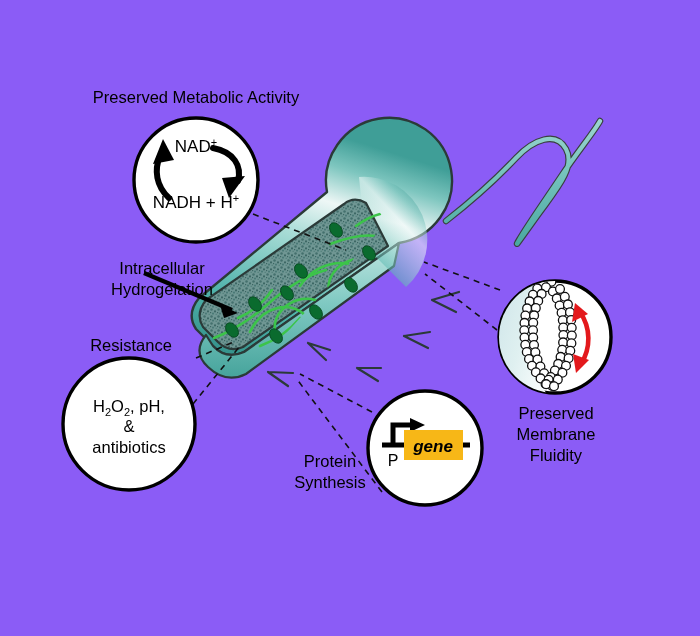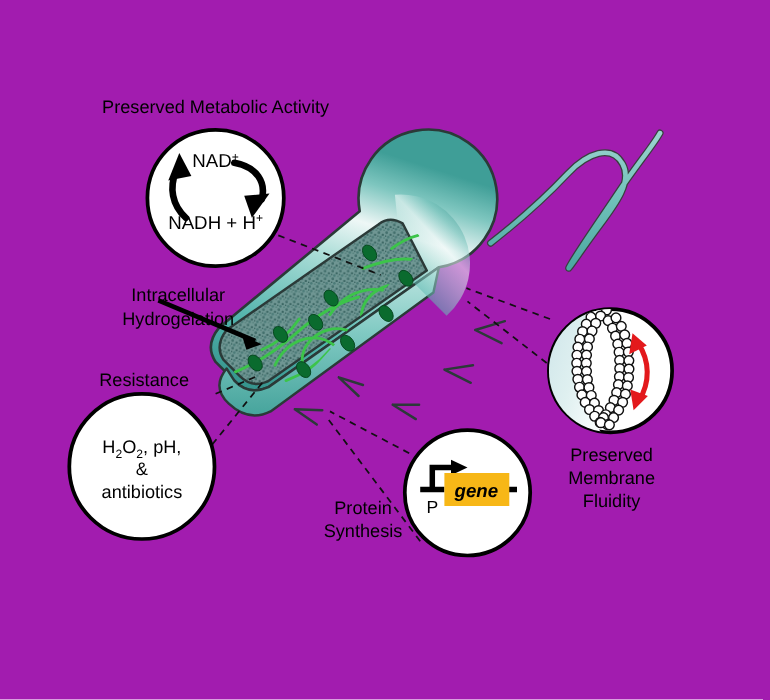--- a/index.html
+++ b/index.html
@@ -10,21 +10,21 @@
   body {
     width: 700px;
     height: 636px;
     font-family: "Liberation Sans", sans-serif;
     overflow: hidden;
   }
   #figure {
     position: relative;
     width: 700px;
     height: 636px;
-    background: #a21caf;
+    background: #8b5cf6;
   }
   svg.canvas {
     position: absolute;
     left: 0;
     top: 0;
     width: 700px;
     height: 636px;
   }
   .lbl {
     fill: #000000;

